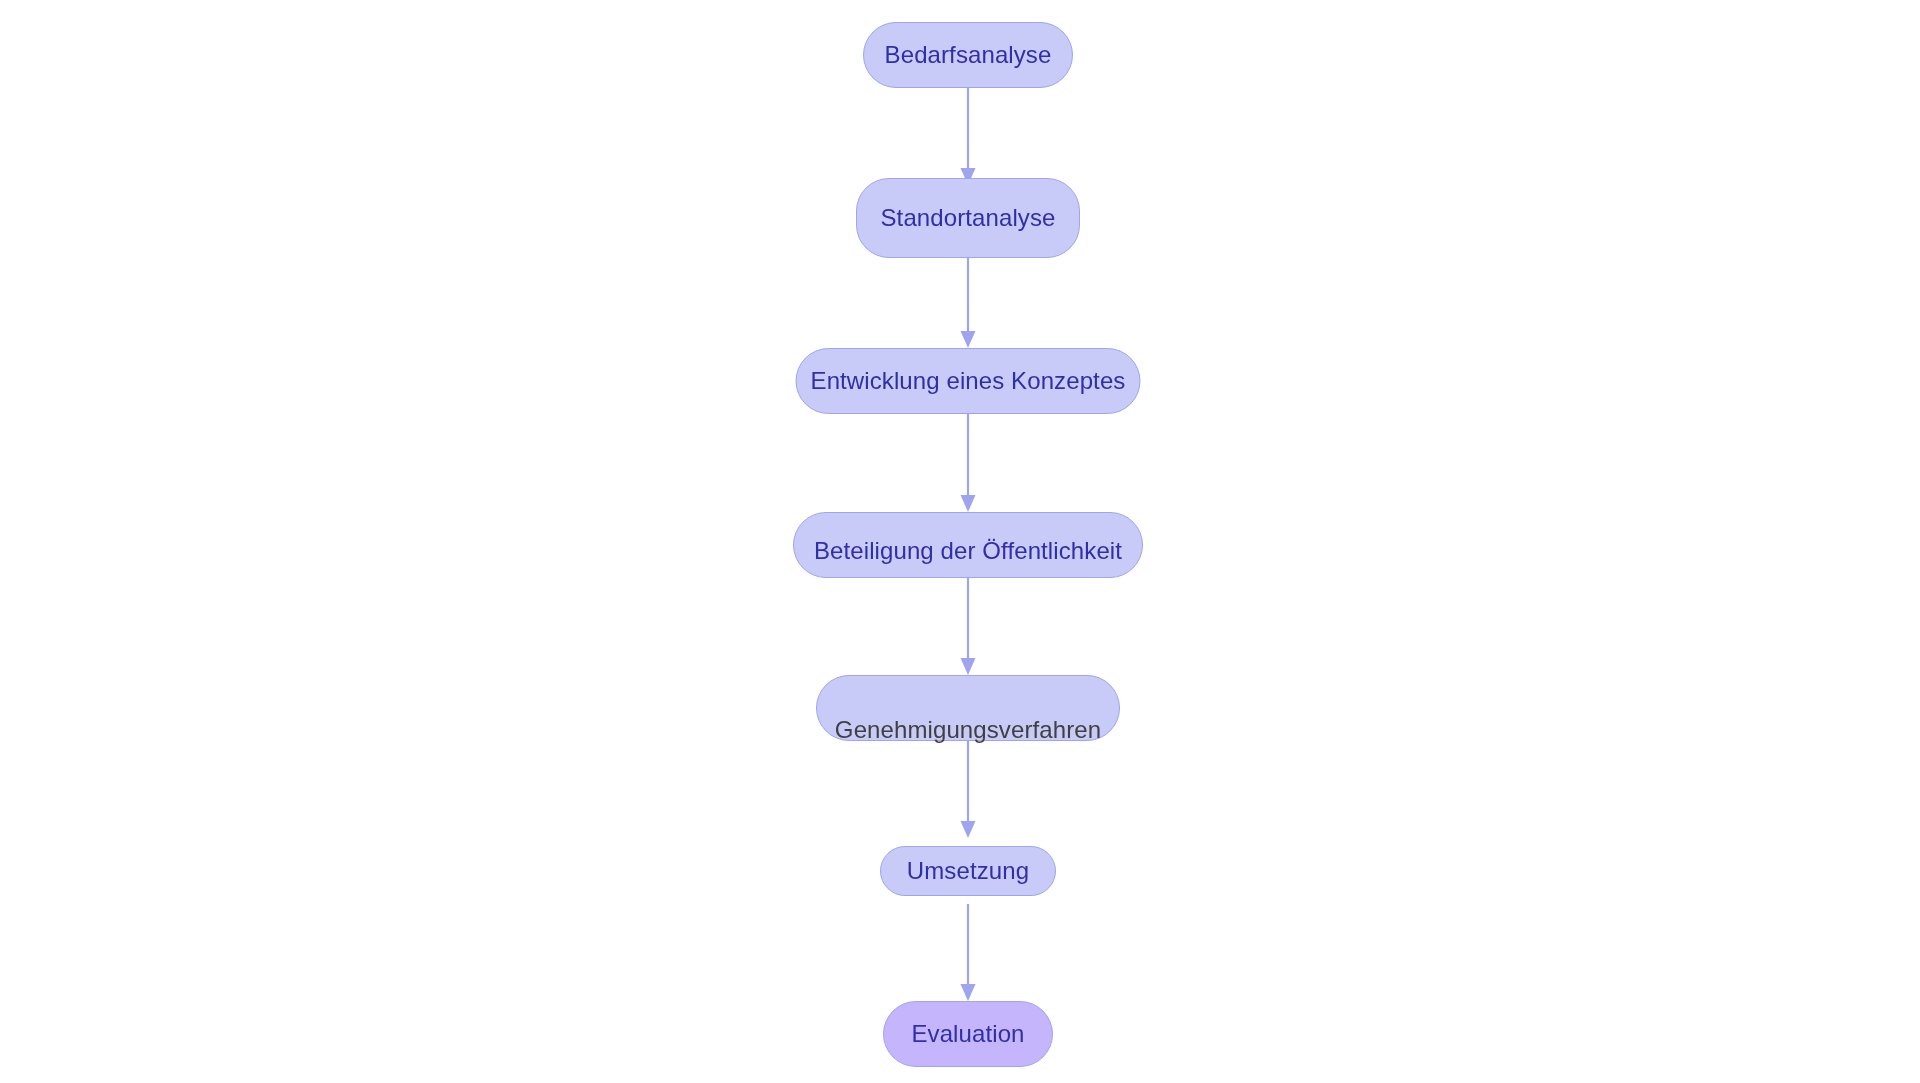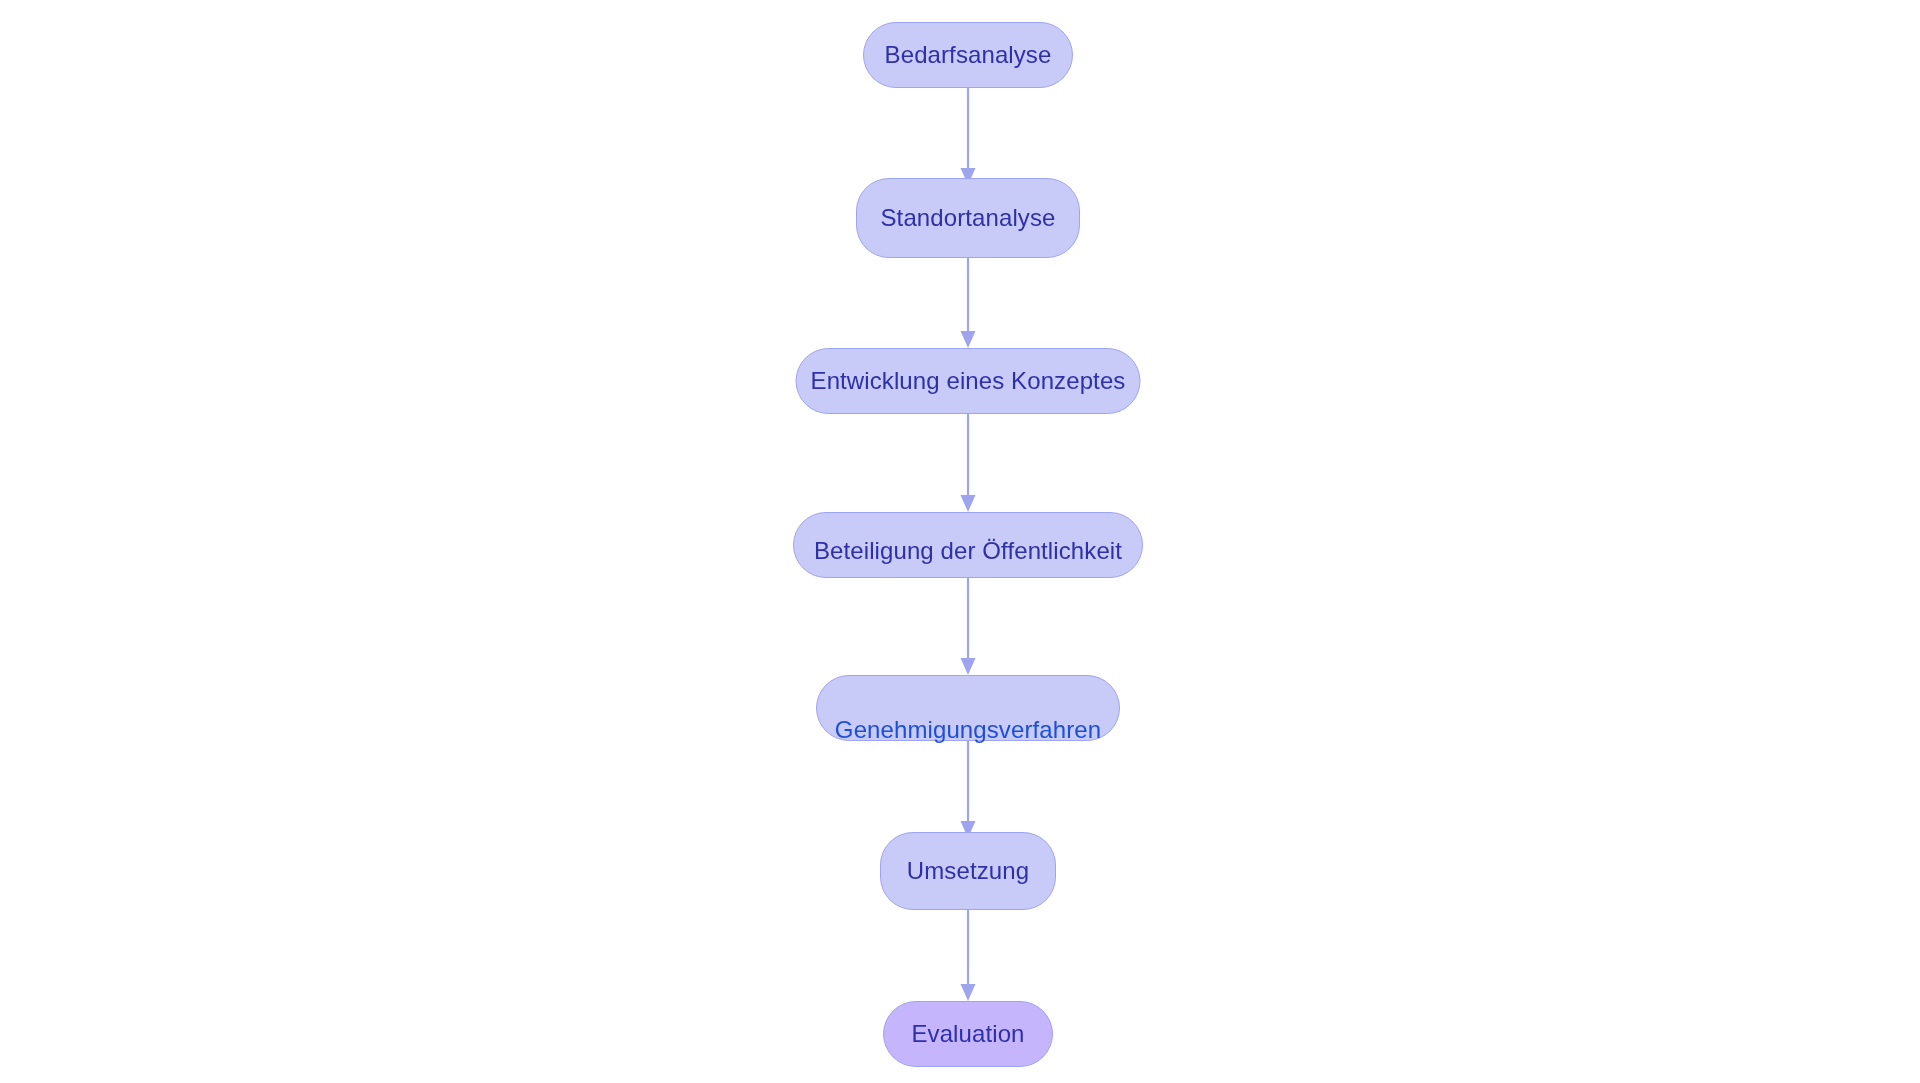--- a/index.html
+++ b/index.html
@@ -101,23 +101,23 @@
       <div class="flow-node" style="left: 968px; top: 218px; width: 224px; height: 80px; border-radius: 33px; background: rgb(200, 203, 248); border-color: rgb(159, 164, 238);">
         <span class="flow-node-label" style="color: rgb(47, 47, 168);">Standortanalyse</span>
       </div>
       <div class="flow-node" style="left: 968px; top: 381px; width: 345px; height: 66px; border-radius: 33px; background: rgb(200, 203, 248); border-color: rgb(159, 164, 238);">
         <span class="flow-node-label" style="color: rgb(47, 47, 168);">Entwicklung eines Konzeptes</span>
       </div>
       <div class="flow-node" style="left: 968px; top: 545px; width: 350px; height: 66px; border-radius: 33px; background: rgb(200, 203, 248); border-color: rgb(159, 164, 238);">
         <span class="flow-node-label" style="color: rgb(47, 47, 168); margin-top: 12px;">Beteiligung der Öffentlichkeit</span>
       </div>
       <div class="flow-node" style="left: 968px; top: 708px; width: 304px; height: 66px; border-radius: 33px; background: rgb(200, 203, 248); border-color: rgb(159, 164, 238);">
-        <span class="flow-node-label" style="color: #1d4ed8; margin-top: 44px;">Genehmigungsverfahren</span>
+        <span class="flow-node-label" style="color: #404040; margin-top: 44px;">Genehmigungsverfahren</span>
       </div>
-      <div class="flow-node" style="left: 968px; top: 871px; width: 176px; height: 78px; border-radius: 33px; background: rgb(200, 203, 248); border-color: rgb(159, 164, 238);">
+      <div class="flow-node" style="left: 968px; top: 871px; width: 176px; height: 50px; border-radius: 33px; background: rgb(200, 203, 248); border-color: rgb(159, 164, 238);">
         <span class="flow-node-label" style="color: rgb(47, 47, 168);">Umsetzung</span>
       </div>
       <div class="flow-node" style="left: 968px; top: 1034px; width: 170px; height: 66px; border-radius: 33px; background: #c4b5fd; border-color: rgb(159, 164, 238);">
         <span class="flow-node-label" style="color: rgb(47, 47, 168);">Evaluation</span>
       </div>
     </div>
 
 </div>
 
 </body></html>

